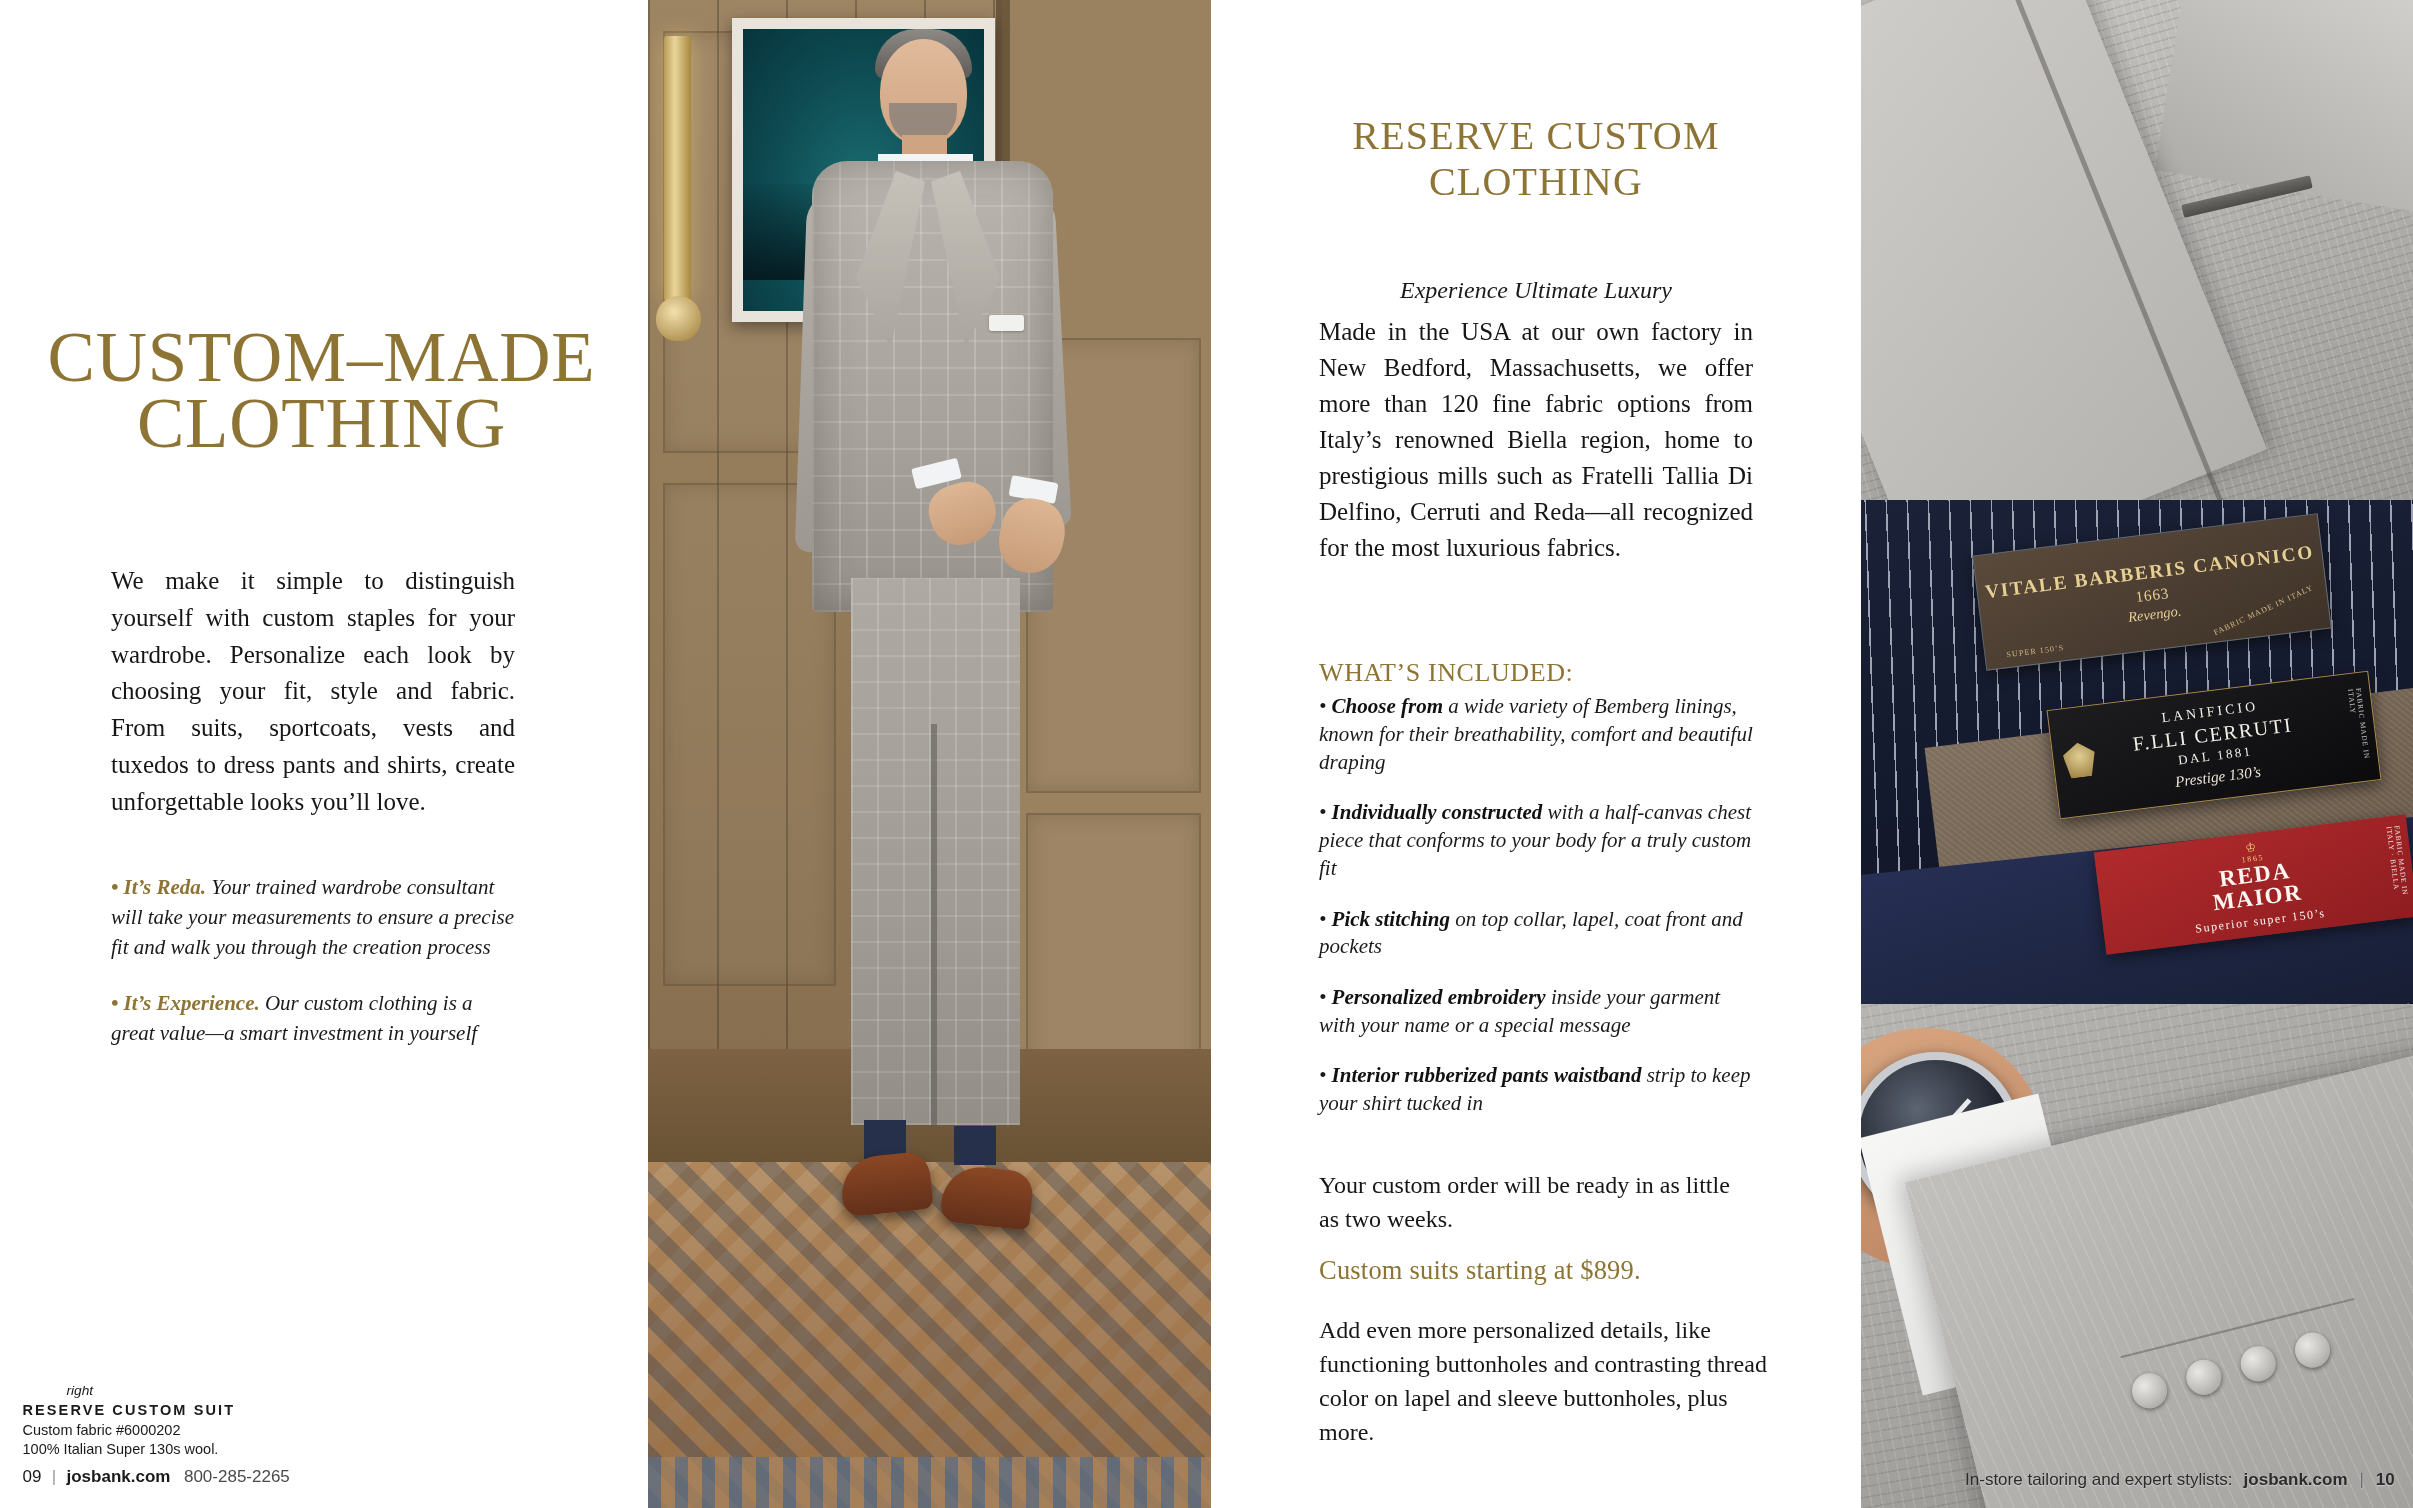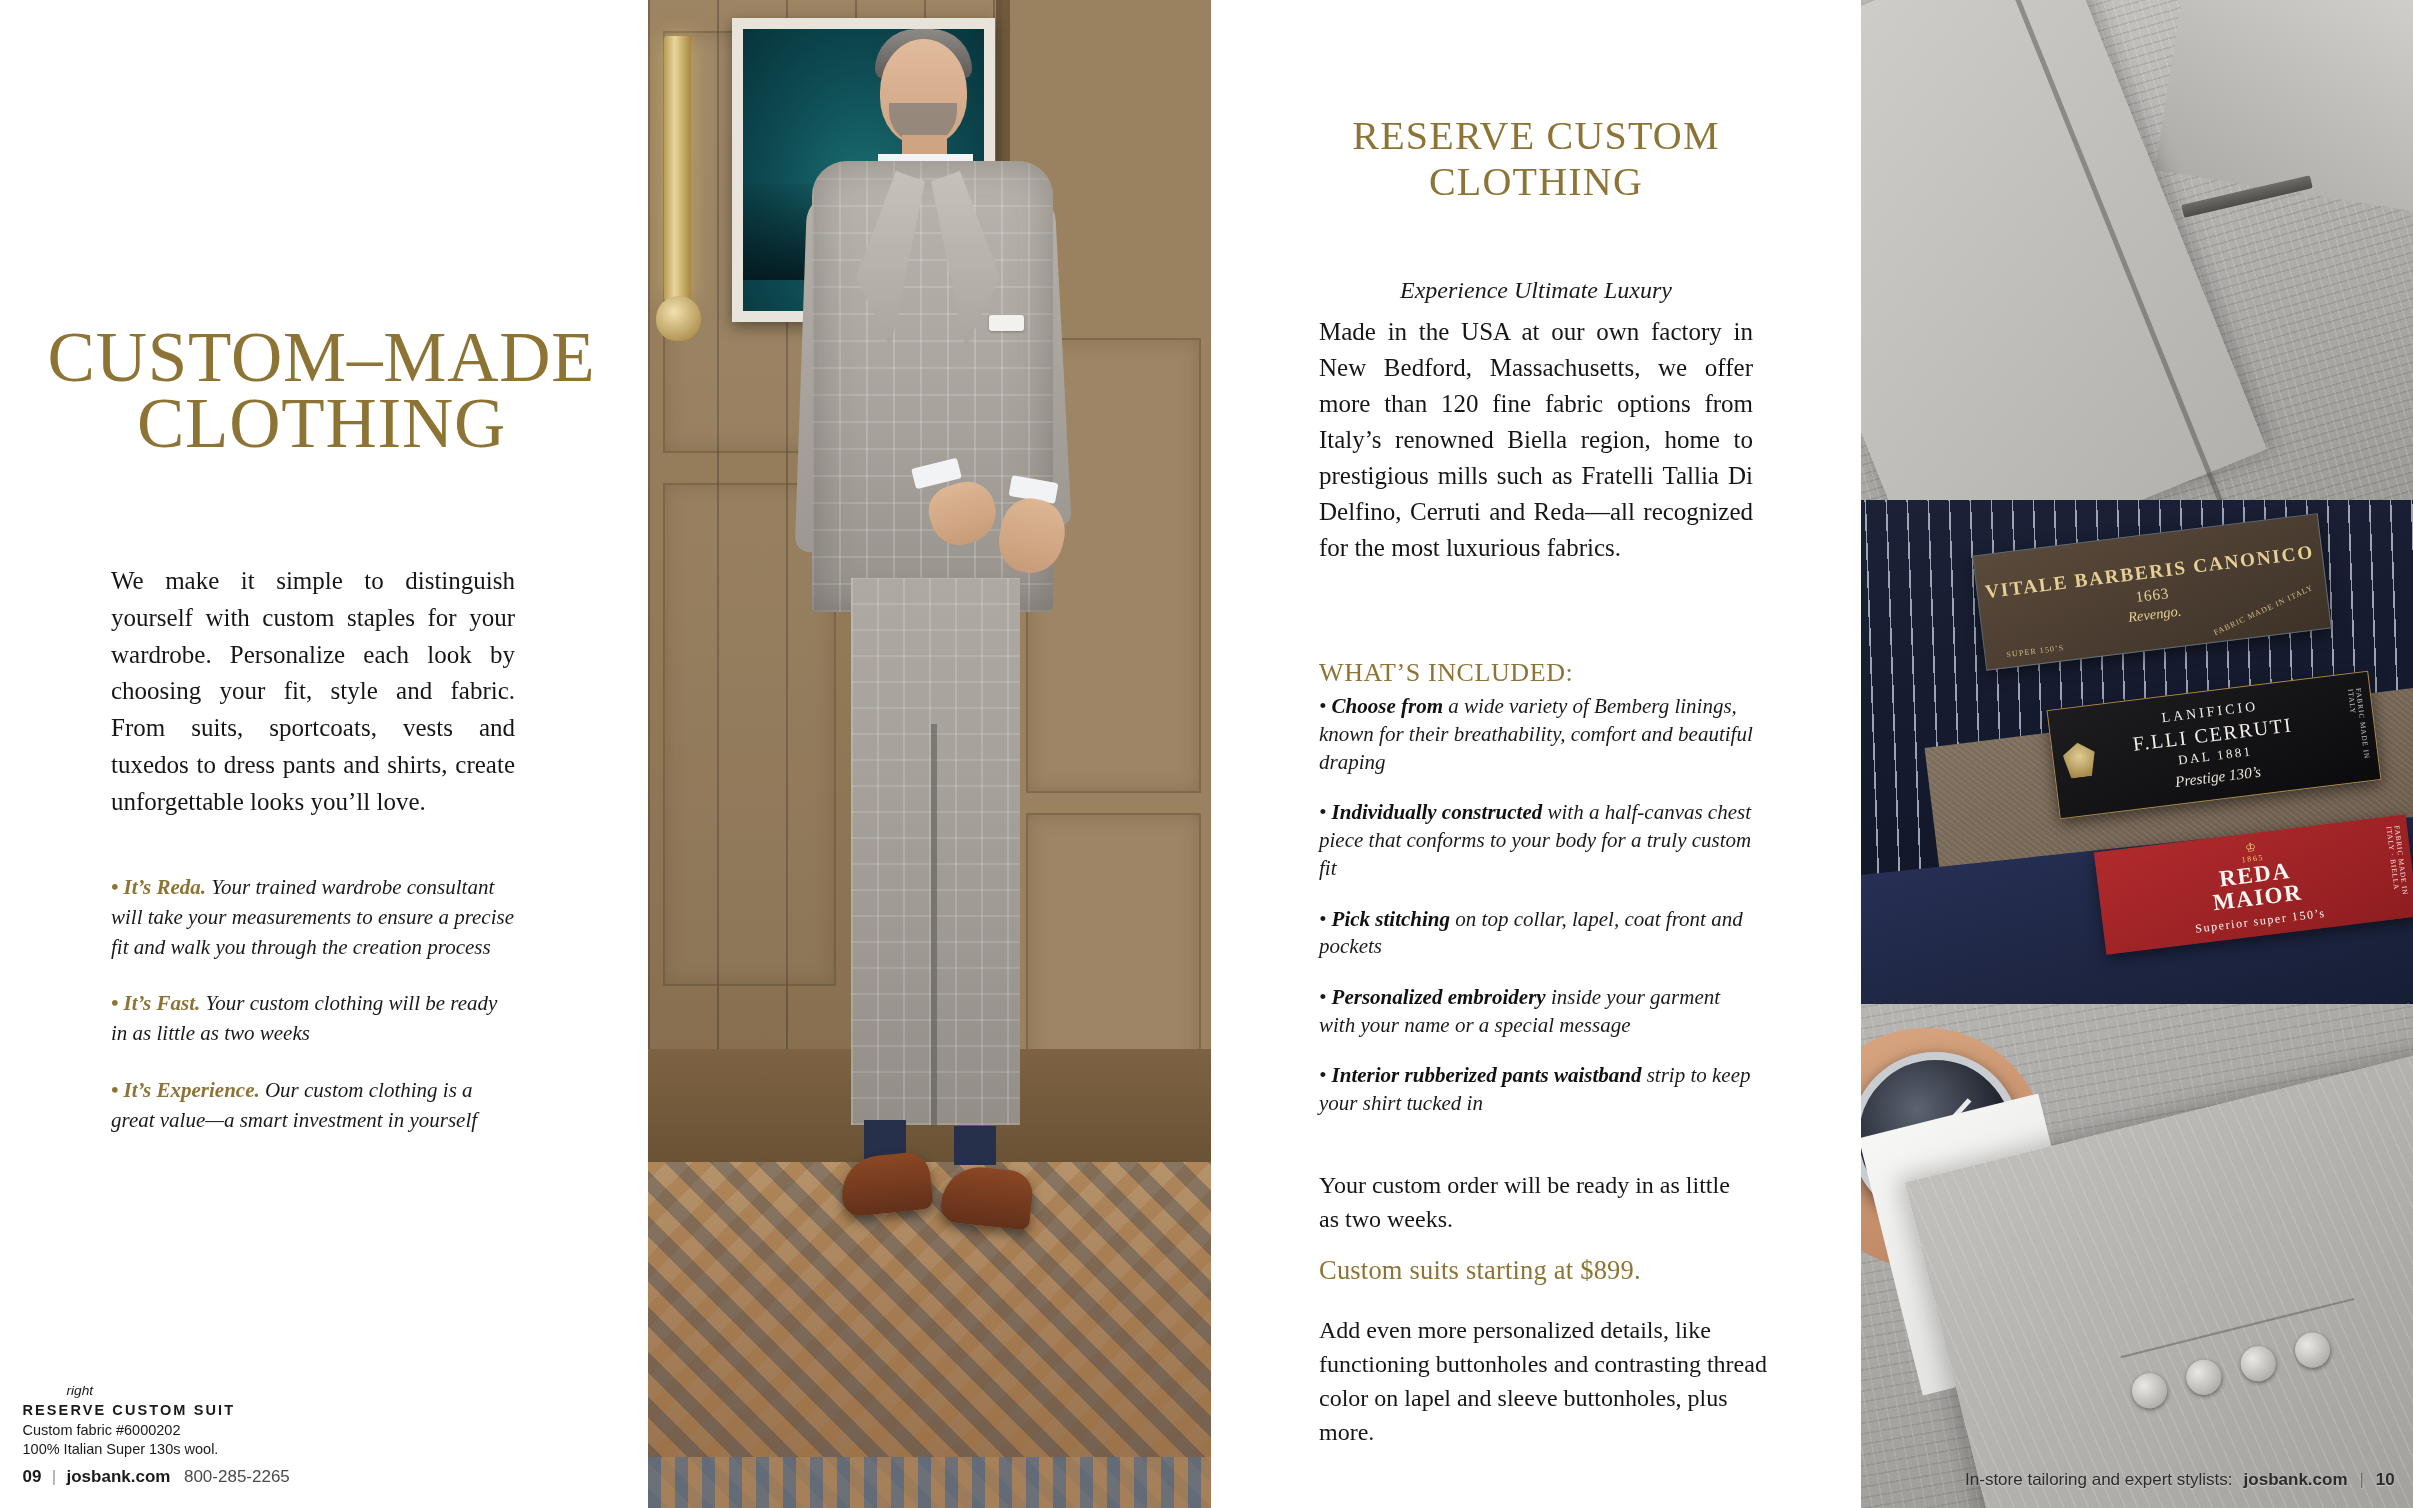--- a/index.html
+++ b/index.html
@@ -65,21 +65,21 @@
   }
   .caption .cap-right{font-style:italic;font-size:13.7px;line-height:1.3;margin-left:44px;}
   .caption .cap-title{font-weight:bold;font-size:14.5px;letter-spacing:2.1px;line-height:1.45;}
   .caption .cap-line{font-size:14.5px;line-height:1.32;}
 
   .folio{
     position:absolute;left:22.5px;top:1467px;
     font-family:"Liberation Sans", sans-serif;
     font-size:17px;color:#1a1a1a;white-space:nowrap;
   }
-  .folio .num{font-weight:bold;margin-top:40px;}
+  .folio .num{font-weight:normal;margin-top:40px;}
   .folio .sep{color:#9a9a9a;margin:0 5.6px;font-weight:300;}
   .folio .site{font-weight:bold;}
   .folio .phone{color:#4a4a4a;margin-left:8.8px;font-weight:normal;}
 
   
   .center-photo{
     position:absolute;left:648px;top:0;width:563px;height:1508px;
     overflow:hidden;
     background:#8a7356;
   }
@@ -505,25 +505,20 @@
       </div>
     </div>
 
     <div class="body-copy">We make it simple to distinguish yourself with custom staples for your wardrobe. Personalize each look by choosing your fit, style and fabric. From suits, sportcoats, vests and tuxedos to dress pants and shirts, create unforgettable looks you’ll love.</div>
 
     <div class="bullets">
       <div class="bullet">
         <span class="dot">•</span>
         <span class="lead">It’s Reda.</span>
         <span>Your trained wardrobe consultant will take your measurements to ensure a precise fit and walk you through the creation process</span>
-      </div>
-      <div class="bullet">
-        <span class="dot">•</span>
-        <span class="lead">It’s Fast.</span>
-        <span>Your custom clothing will be ready in as little as two weeks</span>
       </div>
       <div class="bullet">
         <span class="dot">•</span>
         <span class="lead">It’s Experience.</span>
         <span>Our custom clothing is a great value—a smart investment in yourself</span>
       </div>
     </div>
 
     <div class="caption">
       <div class="cap-right">right</div>

